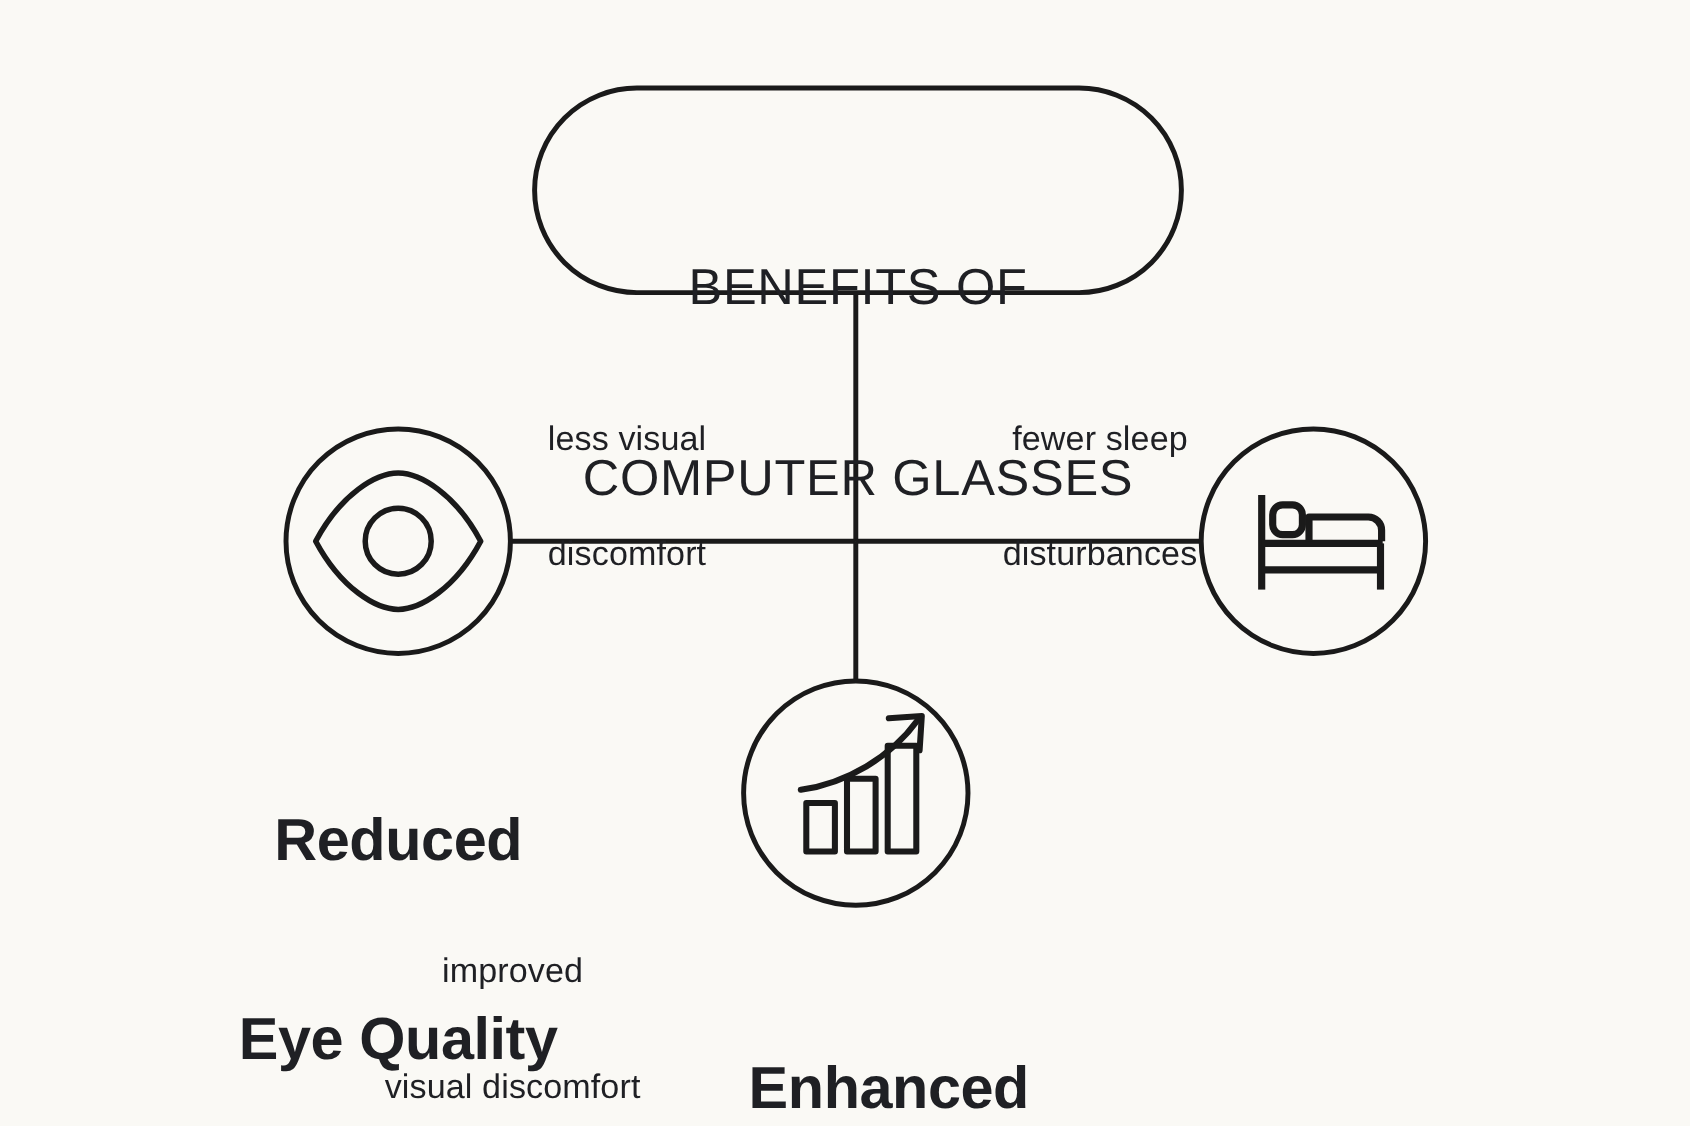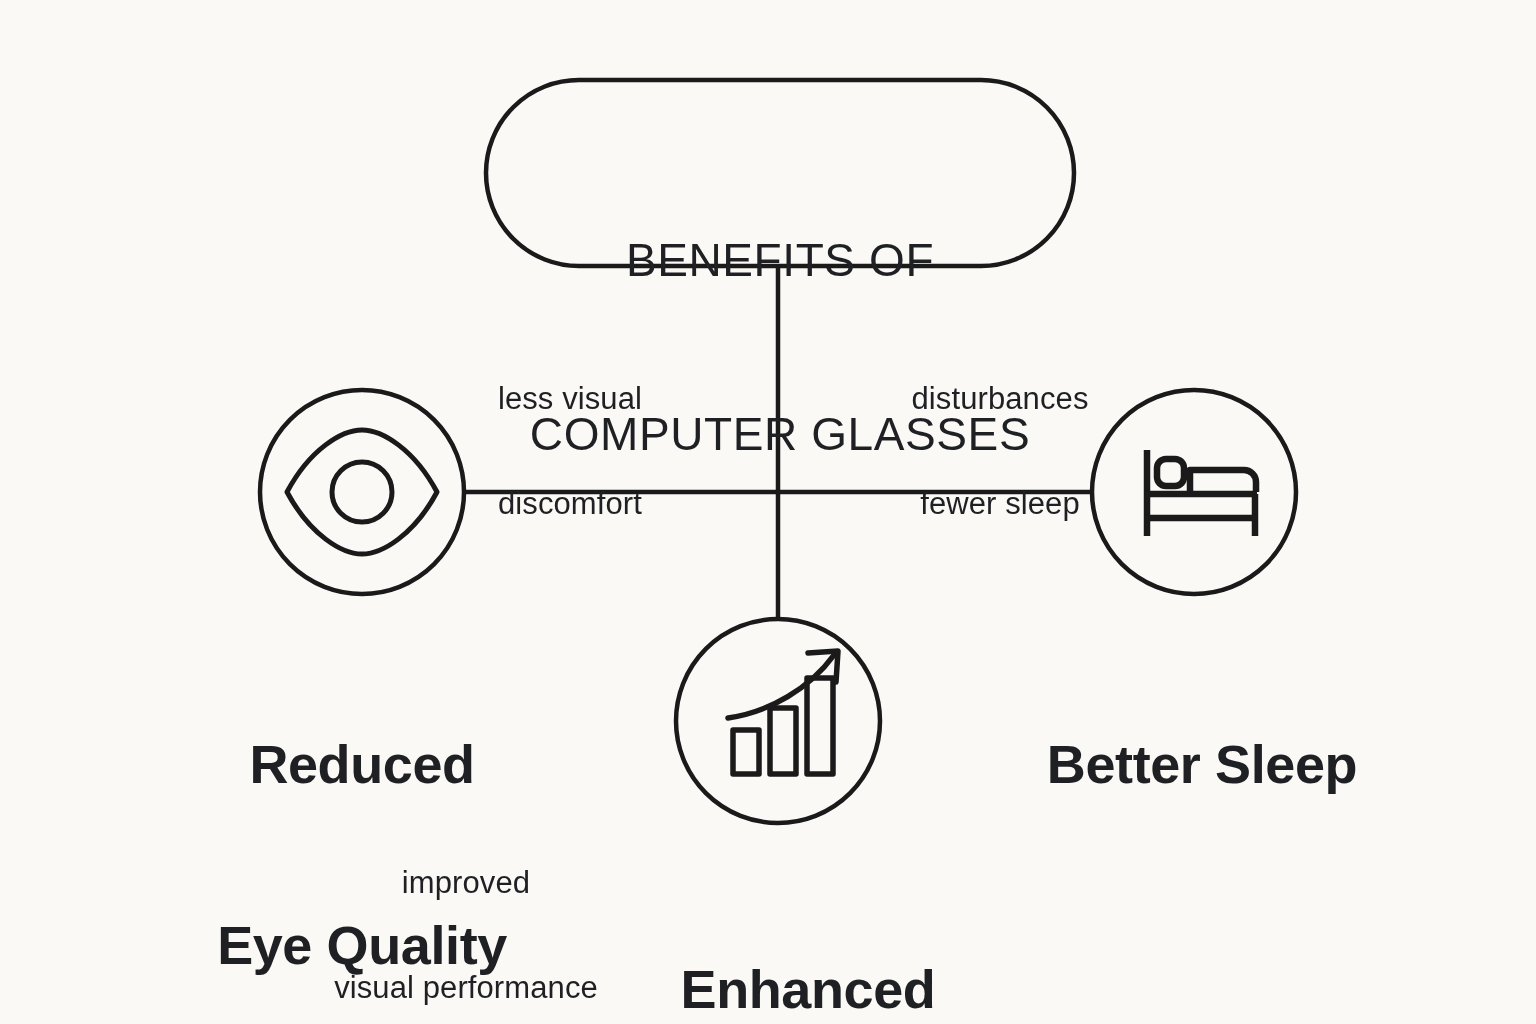--- a/index.html
+++ b/index.html
@@ -116,36 +116,35 @@
     <div>BENEFITS OF</div>
     <div>COMPUTER GLASSES</div>
   </div>
 
   <div class="label edge-caption" style="left:400px; top:313px; width:320px;">
     <div>less visual</div>
     <div>discomfort</div>
   </div>
 
   <div class="label edge-caption" style="left:830px; top:313px; width:320px;">
+    <div>fewer sleep</div>
     <div>disturbances</div>
-    <div>fewer sleep</div>
   </div>
 
   <div class="label edge-caption" style="left:272px; top:797px; width:368px;">
     <div>improved</div>
-    <div>visual performance</div>
+    <div>visual discomfort</div>
   </div>
 
   <div class="label node-title" style="left:192px; top:613px; width:320px;">
     <div>Reduced</div>
     <div>Eye Quality</div>
   </div>
 
   <div class="label node-title" style="left:1022px; top:613px; width:340px;">
-    <div>Better Sleep</div>
   </div>
 
   <div class="label node-title" style="left:608px; top:838px; width:380px;">
     <div>Enhanced</div>
     
   </div>
 
 </div>
 
 </body></html>

